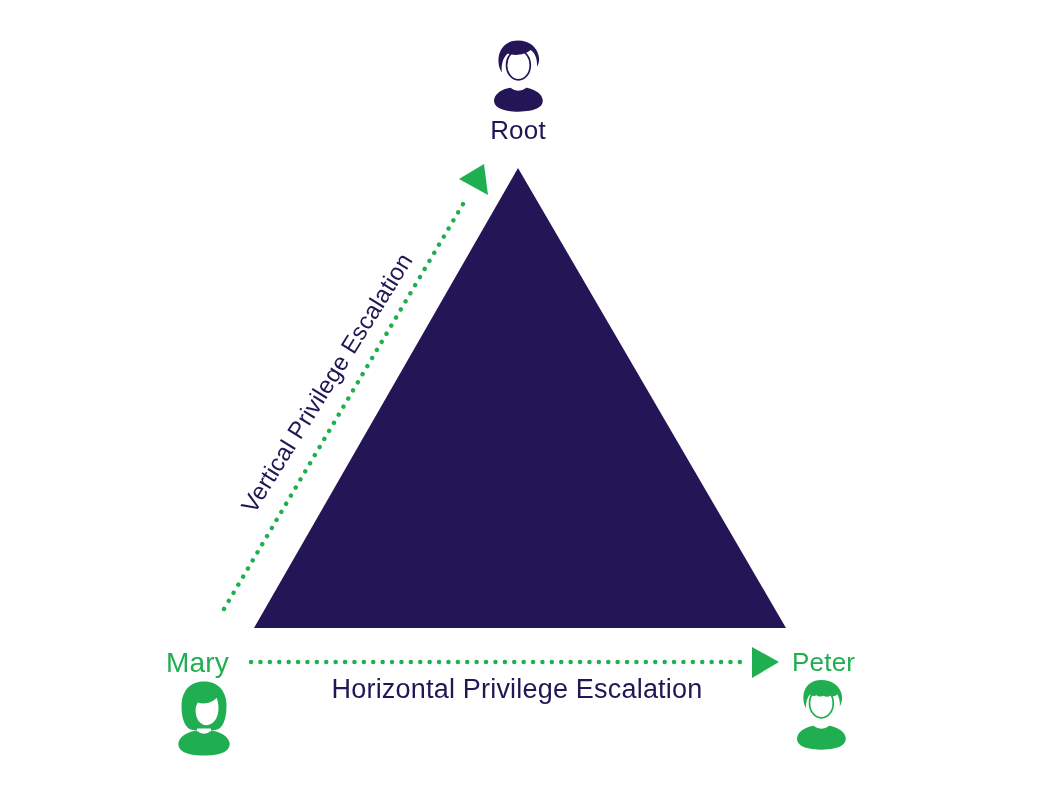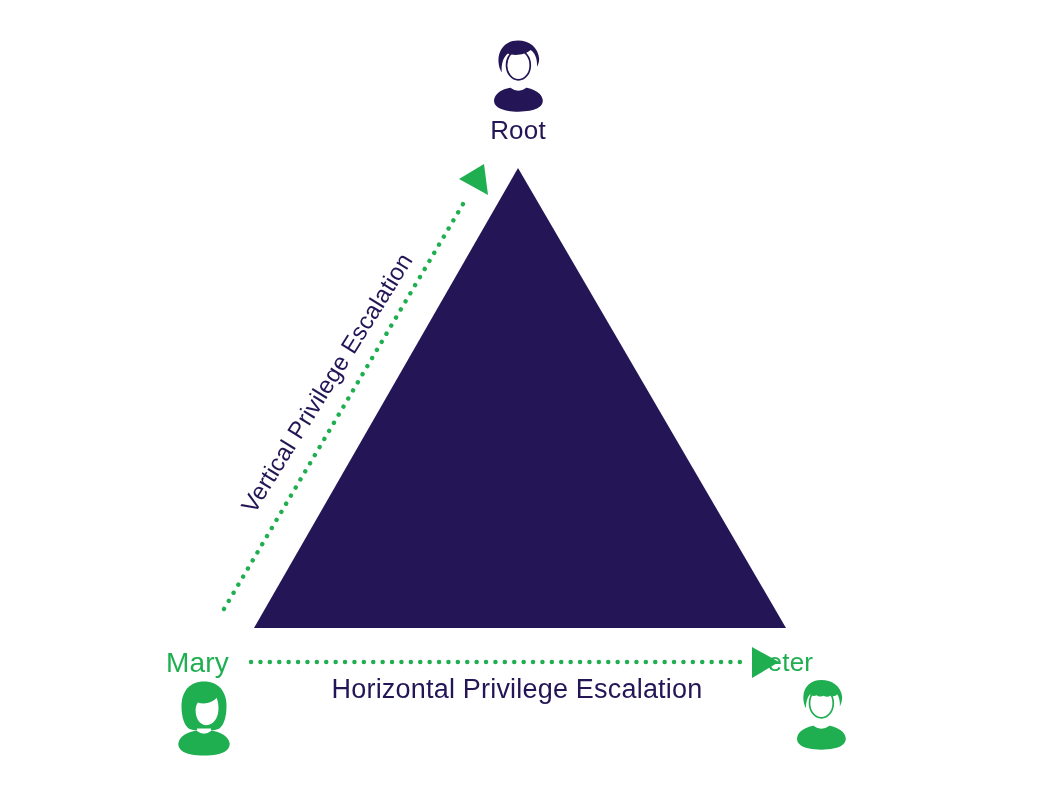--- a/index.html
+++ b/index.html
@@ -47,21 +47,21 @@
     left: 518px; top: 117px;
     transform: translateX(-50%);
     font-size: 26px;
   }
   .mary-label {
     left: 229px; top: 649px;
     transform: translateX(-100%);
     font-size: 28px;
   }
   .peter-label {
-    left: 750px; top: 649px;
+    left: 792px; top: 649px;
     font-size: 26px;
   }
   .horizontal-label {
     left: 517px; top: 676px;
     transform: translateX(-50%);
     font-size: 27px;
   }
   .vertical-label {
     left: 327px; top: 383px;
     transform: translate(-50%, -50%) rotate(-58deg);

